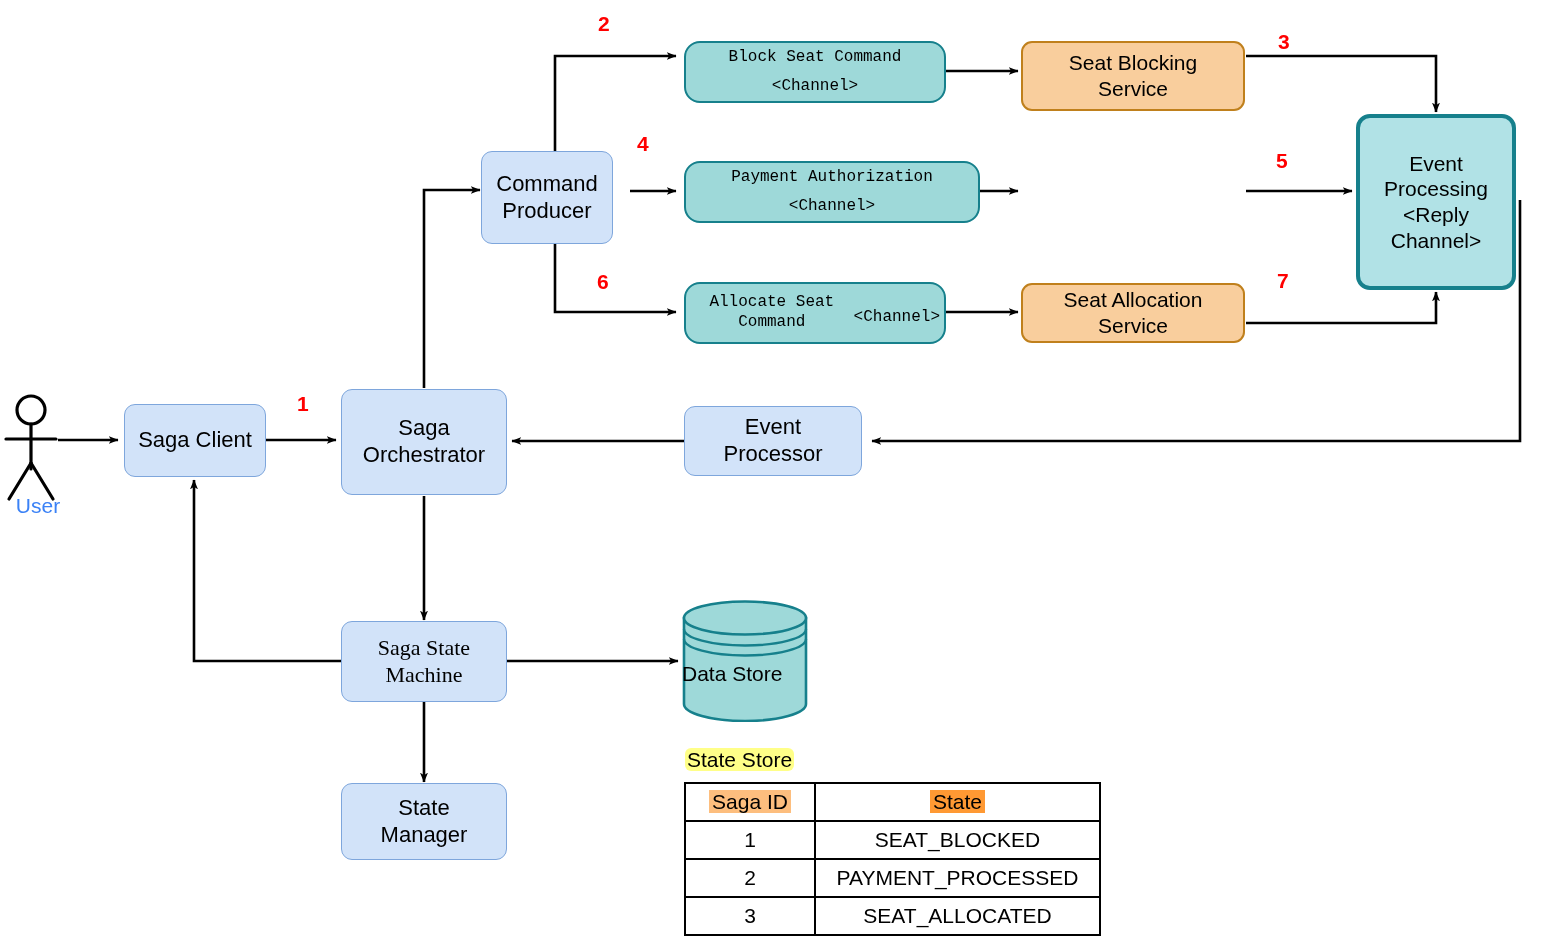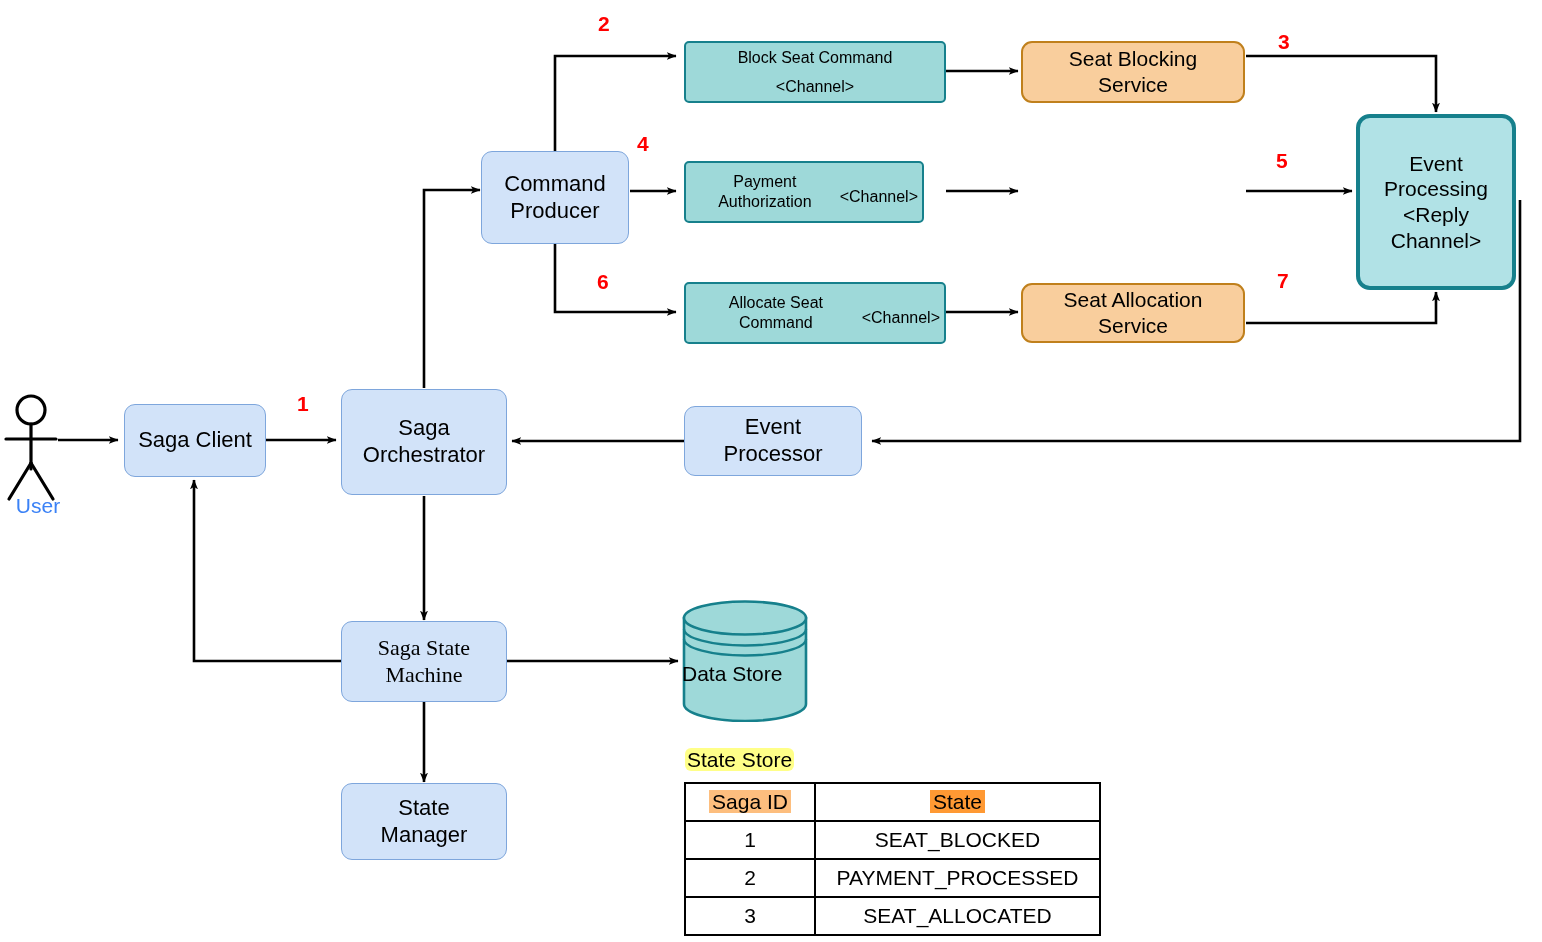--- a/index.html
+++ b/index.html
@@ -38,21 +38,22 @@
   }
   .node-blue{
     background:#D2E3F9;
     border:1.6px solid #7EA6DC;
     font-size:22px;
   }
   .node-channel{
     background:#9ED9D9;
     border:2px solid #16808C;
     font-size:16px;
-    border-radius:5px;
+    border-radius:16px;
+    font-family:Liberation Mono, monospace;
   }
   .node-service{
     background:#F9CE9D;
     border:2px solid #C0801C;
     font-size:21px;
   }
   .node-reply{
     background:#B1E2E6;
     border:4px solid #16808C;
     font-size:21px;
@@ -167,48 +168,48 @@
       <line x1="29" y1="70" x2="51" y2="106"></line>
     </g>
   </svg>
   <div id="user-label">User</div>
 
   <div class="node node-blue" style="left:124px;top:404px;width:142px;height:73px;">Saga Client</div>
 
   <div class="node node-blue" style="left:341px;top:389px;width:166px;height:106px;">Saga
 Orchestrator</div>
 
-  <div class="node node-blue" style="left:481px;top:151px;width:148px;height:93px;">Command
+  <div class="node node-blue" style="left:481px;top:151px;width:132px;height:93px;">Command
 Producer</div>
 
   <div class="node node-blue" style="left:684px;top:406px;width:178px;height:70px;">Event
 Processor</div>
 
   <div class="node node-blue" style="left:341px;top:621px;width:166px;height:81px;font-family:Liberation Serif, serif;">Saga State
 Machine</div>
 
   <div class="node node-blue" style="left:341px;top:783px;width:166px;height:77px;">State
 Manager</div>
 
   <div class="node node-channel" style="left:684px;top:41px;width:262px;height:62px;flex-direction:column;">
     <div>Block Seat Command</div>
     <div class="ch-line2" style="margin-top:9px;">&lt;Channel&gt;</div>
   </div>
 
-  <div class="node node-channel" style="left:684px;top:161px;width:240px;height:62px;">
+  <div class="node node-channel" style="left:684px;top:161px;width:296px;height:62px;flex-direction:column;">
     <div>Payment Authorization</div>
     <div class="ch-line2" style="margin-top:9px;">&lt;Channel&gt;</div>
   </div>
 
   <div class="node node-channel" style="left:684px;top:282px;width:262px;height:62px;flex-direction:row;">
     <div>Allocate Seat Command</div>
     <div class="ch-line2" style="margin-top:9px;">&lt;Channel&gt;</div>
   </div>
 
-  <div class="node node-service" style="left:1021px;top:41px;width:224px;height:62px;">Seat Blocking
+  <div class="node node-service" style="left:1021px;top:41px;width:224px;height:70px;">Seat Blocking
 Service</div>
 
 
   <div class="node node-service" style="left:1021px;top:283px;width:224px;height:60px;">Seat Allocation
 Service</div>
 
   <div class="node node-reply" style="left:1356px;top:114px;width:160px;height:176px;flex-direction:column;">
     <div>Event</div>
     <div>Processing</div>
     <div>&lt;Reply</div>

